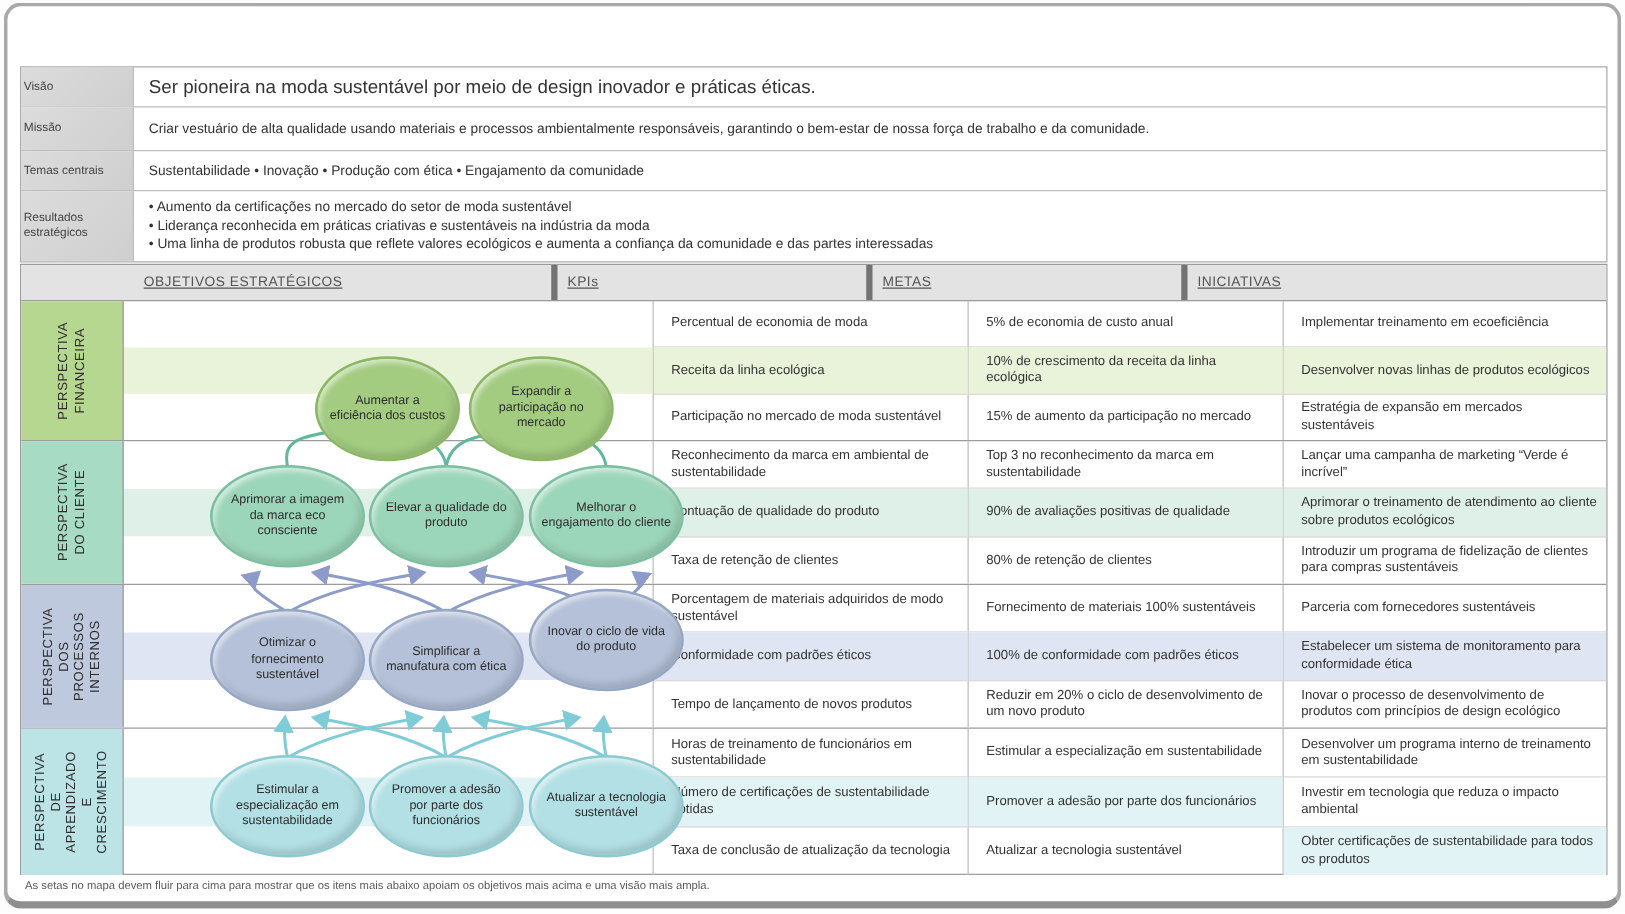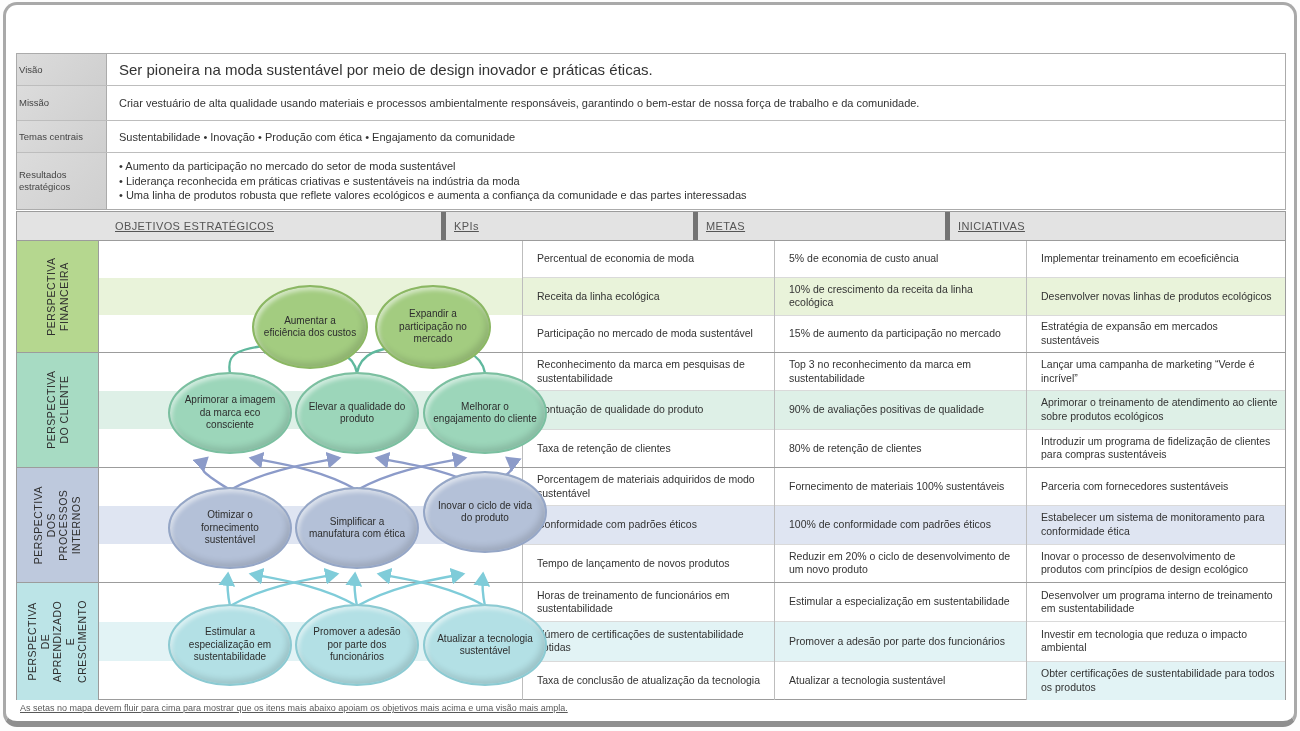--- a/index.html
+++ b/index.html
@@ -54,21 +54,21 @@
 
   
   .bubble { position:absolute; z-index:10; border-radius:50%; display:flex; align-items:center; justify-content:center; text-align:center; font-size:10px; line-height:1.25; color:#2d2d2d; padding:8px; box-shadow:inset -3px -4px 6px rgba(0,0,0,0.13), inset 2px 3px 4px rgba(255,255,255,0.55); }
   .bubble.green { background:#a3cc80; border:2px solid #8bb763; }
   .bubble.teal  { background:#9cd6ba; border:2px solid #7bbfa0; }
   .bubble.blue  { background:#b4c1d8; border:2px solid #95a6c6; }
   .bubble.cyan  { background:#b3e0e5; border:2px solid #8ccad2; }
 
   .arrows { position:absolute; inset:0; z-index:5; pointer-events:none; }
 
-  .footnote { position:absolute; left:20px; top:703px; font-size:9px; color:#595959;text-decoration:underline; }
+  .footnote { position:absolute; left:20px; top:703px; font-size:9px; color:#595959; }
 </style>
 </head>
 <body>
 
 <div class="screen">
   <div class="card"></div>
 
   <div class="info-table">
     <div class="info-row vision">
       <div class="info-label">Visão</div>
@@ -79,21 +79,21 @@
       <div class="info-value">Criar vestuário de alta qualidade usando materiais e processos ambientalmente responsáveis, garantindo o bem-estar de nossa força de trabalho e da comunidade.</div>
     </div>
     <div class="info-row themes">
       <div class="info-label">Temas centrais</div>
       <div class="info-value">Sustentabilidade • Inovação • Produção com ética • Engajamento da comunidade</div>
     </div>
     <div class="info-row results">
       <div class="info-label">Resultados estratégicos</div>
       <div class="info-value">
         <ul class="bullets">
-          <li>Aumento da participação no mercado do setor de moda sustentável</li>
+          <li>Aumento da certificações no mercado do setor de moda sustentável</li>
           <li>Liderança reconhecida em práticas criativas e sustentáveis na indústria da moda</li>
           <li>Uma linha de produtos robusta que reflete valores ecológicos e aumenta a confiança da comunidade e das partes interessadas</li>
         </ul>
       </div>
     </div>
   </div>
 
   <div class="main-table">
     <div class="thead">
       <div class="th obj">OBJETIVOS ESTRATÉGICOS</div>
@@ -132,21 +132,21 @@
       <div class="sec-label">
         <div class="vtxt">PERSPECTIVA DO CLIENTE</div>
       </div>
       <div class="obj-area">
         <div class="band"></div>
         <div class="bubble teal" style="left:69px; top:19px; width:124px; height:82px;">Aprimorar a imagem da marca eco consciente</div>
         <div class="bubble teal" style="left:196px; top:19px; width:124px; height:82px;">Elevar a qualidade do produto</div>
         <div class="bubble teal" style="left:324px; top:19px; width:124px; height:82px;">Melhorar o engajamento do cliente</div>
       </div>
       <div class="col">
-        <div class="cell">Reconhecimento da marca em pesquisas de sustentabilidade</div>
+        <div class="cell">Reconhecimento da marca em ambiental de sustentabilidade</div>
         <div class="cell tint">Pontuação de qualidade do produto</div>
         <div class="cell">Taxa de retenção de clientes</div>
       </div>
       <div class="col">
         <div class="cell">Top 3 no reconhecimento da marca em sustentabilidade</div>
         <div class="cell tint">90% de avaliações positivas de qualidade</div>
         <div class="cell">80% de retenção de clientes</div>
       </div>
       <div class="col last">
         <div class="cell">Lançar uma campanha de marketing “Verde é incrível”</div>

